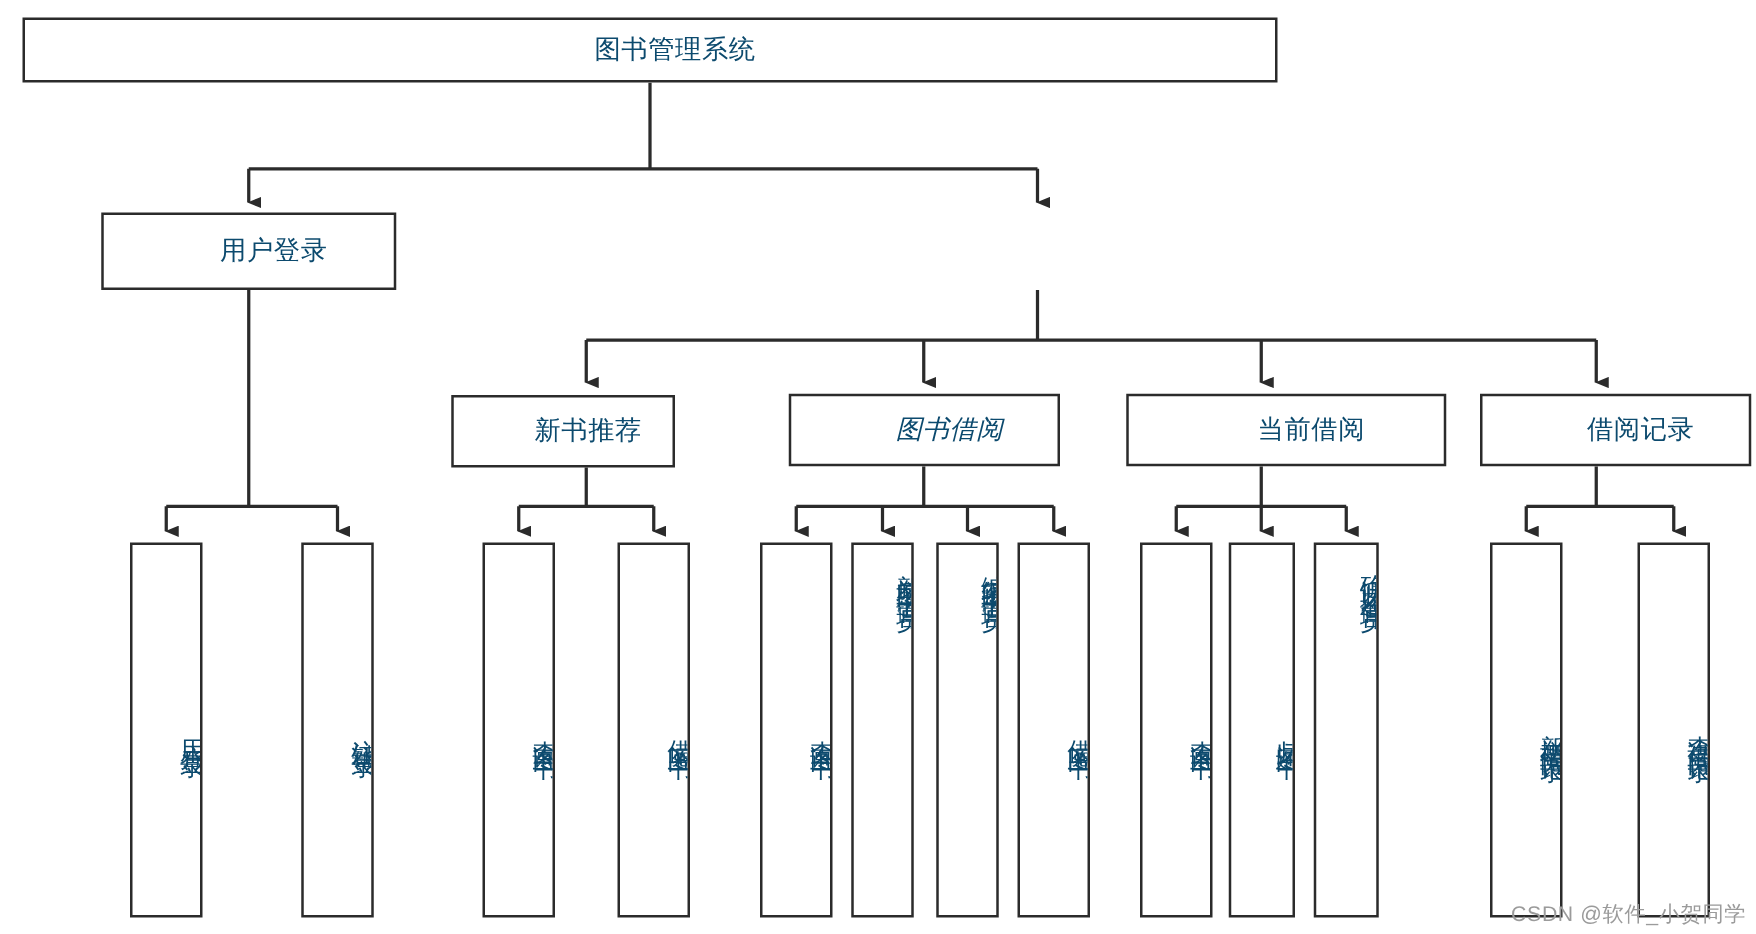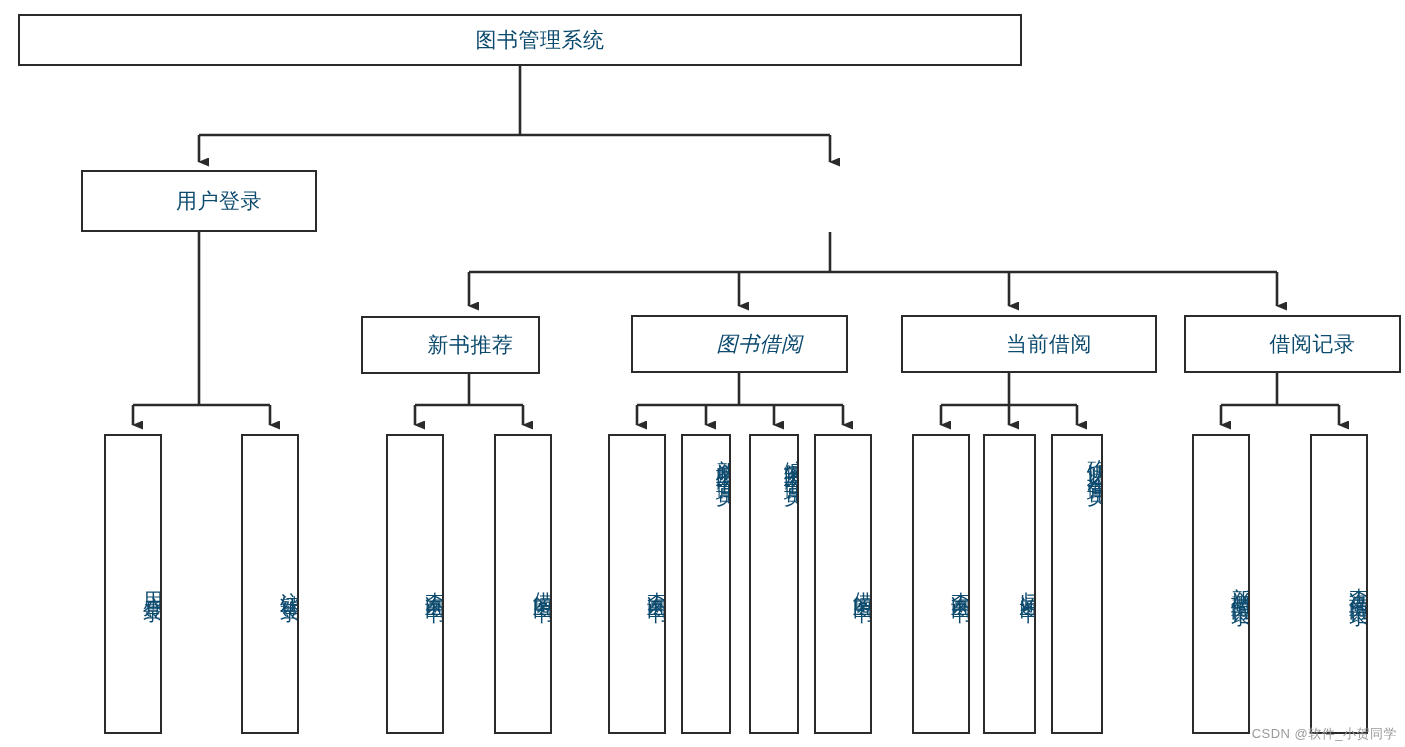--- a/index.html
+++ b/index.html
@@ -66,21 +66,21 @@
     align-items: center;
     padding-top: 0;
   }
   .node-label {
     display: block;
   }
   #watermark {
     position: absolute;
     right: 8px;
     bottom: 4px;
-    font-size: 13px;
+    font-size: 17px;
     color: #9b9b9b;
     letter-spacing: 0.5px;
     white-space: nowrap;
     user-select: none;
   }
 </style>
 </head>
 <body>
 
 <div id="diagram-root">

